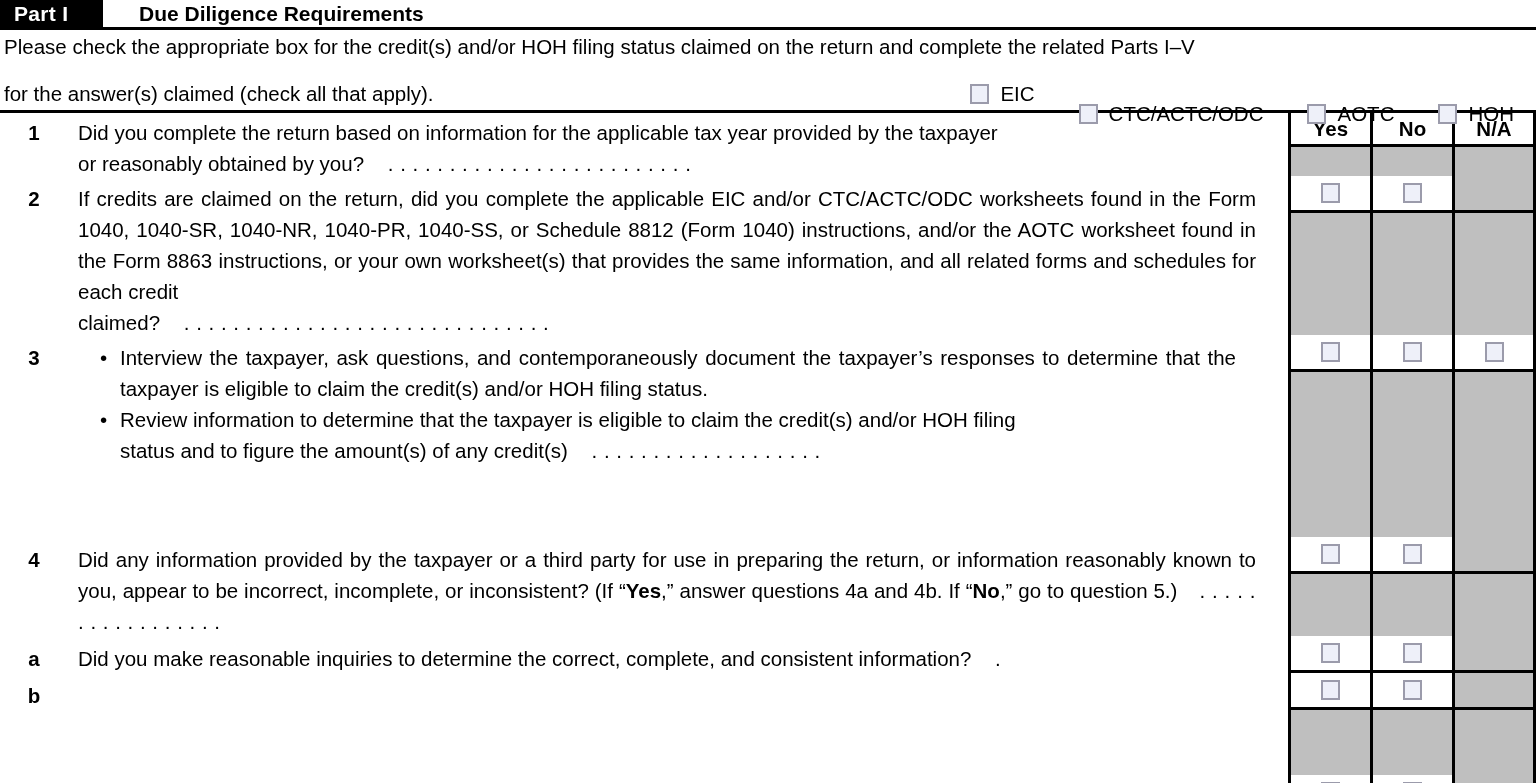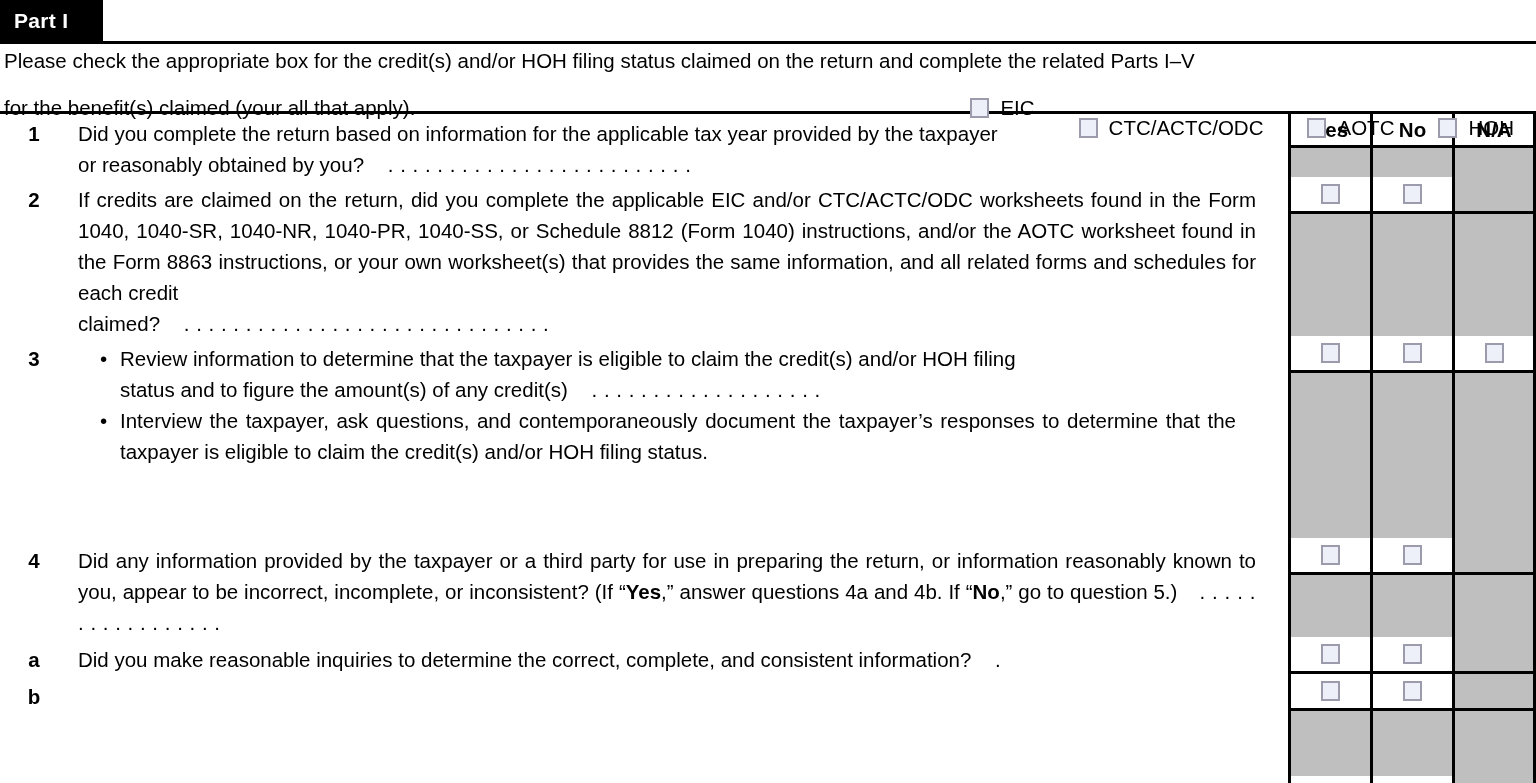--- a/index.html
+++ b/index.html
@@ -20,21 +20,21 @@
     position: relative;
     width: 1536px;
     height: 783px;
     box-sizing: border-box;
   }
 
   
   .part-header {
     display: flex;
     align-items: stretch;
-    height: 44px;
+    height: 30px;
     border-bottom: 3px solid #000;
     box-sizing: border-box;
   }
   .part-tag {
     background: #000;
     color: #fff;
     font-size: 21px;
     font-weight: bold;
     letter-spacing: 0.3px;
     display: flex;
@@ -51,21 +51,21 @@
     padding-left: 36px;
     flex: 1;
   }
 
   
   .instructions {
     position: relative;
     padding: 3px 4px 0 4px;
     border-bottom: 3px solid #000;
     box-sizing: border-box;
-    height: 70px;
+    height: 83px;
   }
   .instr-text {
     font-size: 20.5px;
     line-height: 27px;
     text-align: justify;
     text-justify: inter-word;
     margin: 0;
   }
   .instr-line1 { display: block; }
   .instr-line2 {
@@ -242,27 +242,28 @@
     height: 100%;
   }
 </style>
 </head>
 <body>
 
 <div id="form">
 
   <div class="part-header">
     <div class="part-tag">Part I</div>
+    <div class="part-title">Due Diligence Requirements</div>
   </div>
 
   <div class="instructions">
     <div class="instr-text">
       <span class="instr-line1">Please check the appropriate box for the credit(s) and/or HOH filing status claimed on the return and complete the related Parts I–V</span>
       <span class="instr-line2">
-        <span class="lead">for the benefit(s) claimed (your all that apply).</span>
+        <span class="lead">for the answer(s) claimed (check all that apply).</span>
         <span class="benefit-boxes">
           <span class="benefit">
             <span class="cbox"></span>
             <span class="blabel">EIC</span>
           </span>
           <span class="benefit">
             <span class="cbox"></span>
             <span class="blabel">CTC/ACTC/ODC</span>
           </span>
           <span class="benefit">
@@ -301,28 +302,28 @@
             <span>claimed?</span>
             <span class="dots" style="margin-left:18px;">.  .  .  .  .  .  .  .  .  .  .  .  .  .  .  .  .  .  .  .  .  .  .  .  .  .  .  .  .  .</span>
           </span>
         </div>
       </div>
 
       <div class="qrow" style="height:202px;">
         <div class="qnum">3</div>
         <div class="qtext">
           <ul class="bullets">
+            <li>Interview the taxpayer, ask questions, and contemporaneously document the taxpayer’s responses to determine that the taxpayer is eligible to claim the credit(s) and/or HOH filing status.</li>
             <li>
               <span>Review information to determine that the taxpayer is eligible to claim the credit(s) and/or HOH filing</span>
               <span class="lastline">
                 <span>status and to figure the amount(s) of any credit(s)</span>
                 <span class="dots" style="margin-left:18px;">.  .  .  .  .  .  .  .  .  .  .  .  .  .  .  .  .  .  .</span>
               </span>
             </li>
-            <li>Interview the taxpayer, ask questions, and contemporaneously document the taxpayer’s responses to determine that the taxpayer is eligible to claim the credit(s) and/or HOH filing status.</li>
           </ul>
         </div>
       </div>
 
       <div class="qrow" style="height:99px;">
         <div class="qnum">4</div>
         <div class="qtext">
           <p><span>Did any information provided by the taxpayer or a third party for use in preparing the return, or information reasonably known to you, appear to be incorrect, incomplete, or inconsistent? (If “</span><b>Yes</b><span>,” answer questions 4a and 4b. If “</span><b>No</b><span>,” go  to question 5.)</span><span class="dots" style="margin-left:22px;">.  .  .  .  .  .  .  .  .  .  .  .  .  .  .  .  .</span></p>
         </div>
       </div>

